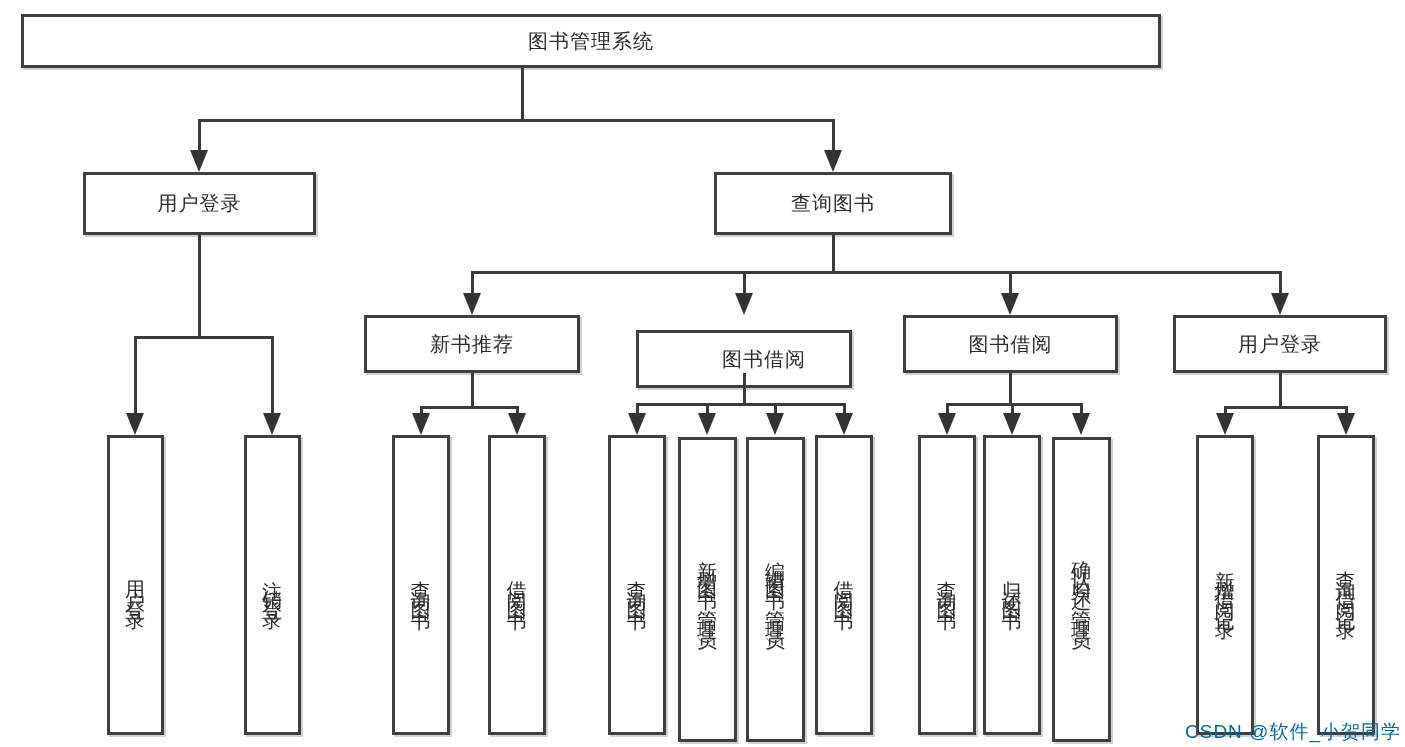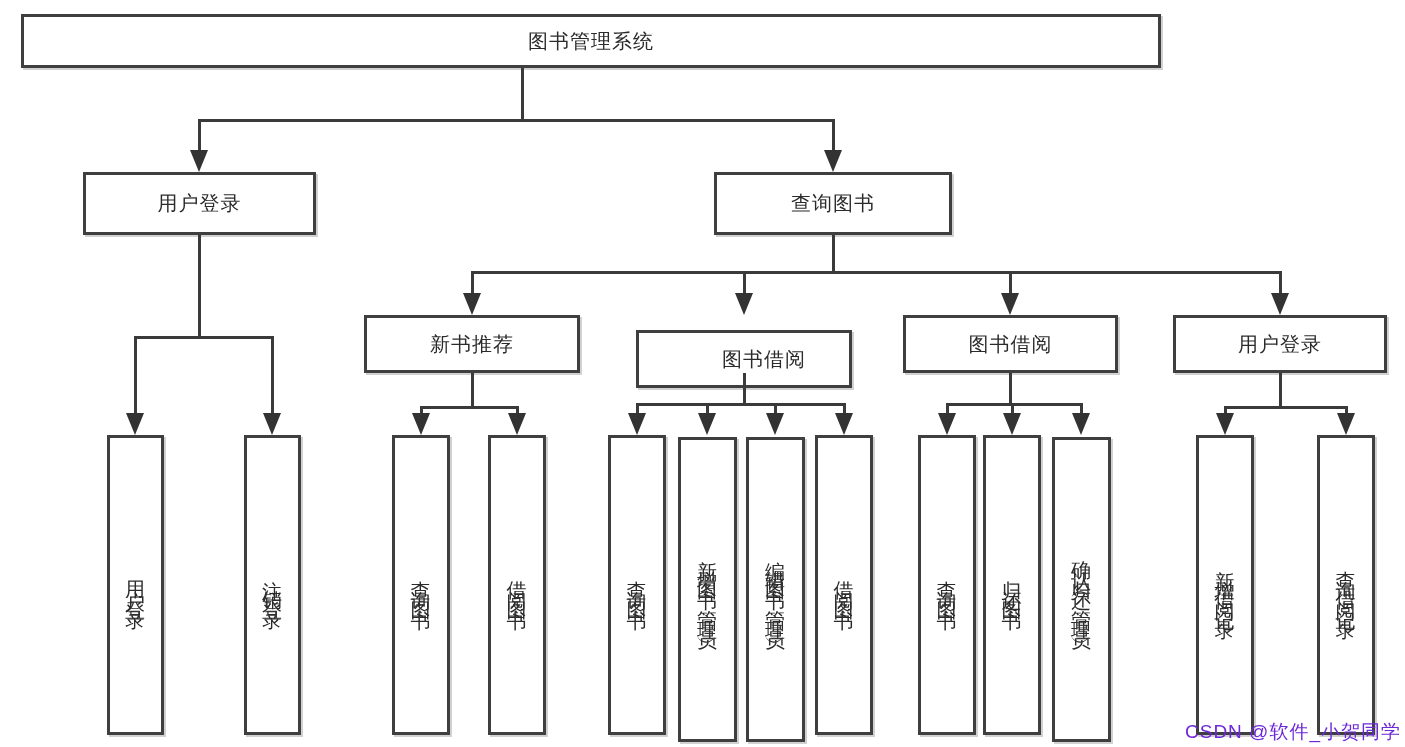--- a/index.html
+++ b/index.html
@@ -26,21 +26,21 @@
   }
   .vline{position:absolute;width:3px;background:#3a3a3a;}
   .hline{position:absolute;height:3px;background:#3a3a3a;}
   .arrowhead{
     position:absolute;width:0;height:0;
     border-left:9px solid transparent;border-right:9px solid transparent;
     border-top:22px solid #333333;
   }
   .watermark{
     position:absolute;left:1185px;top:719px;
-    font-size:19px;color:#6d28d9;letter-spacing:1px;white-space:nowrap;
+    font-size:19px;color:#0369a1;letter-spacing:1px;white-space:nowrap;
   }
 </style>
 </head>
 <body>
 
 <div class="canvas">
 
   <div class="node" style="left:21px;top:14px;width:1140px;height:54px;">
     <span>图书管理系统</span>
   </div>

